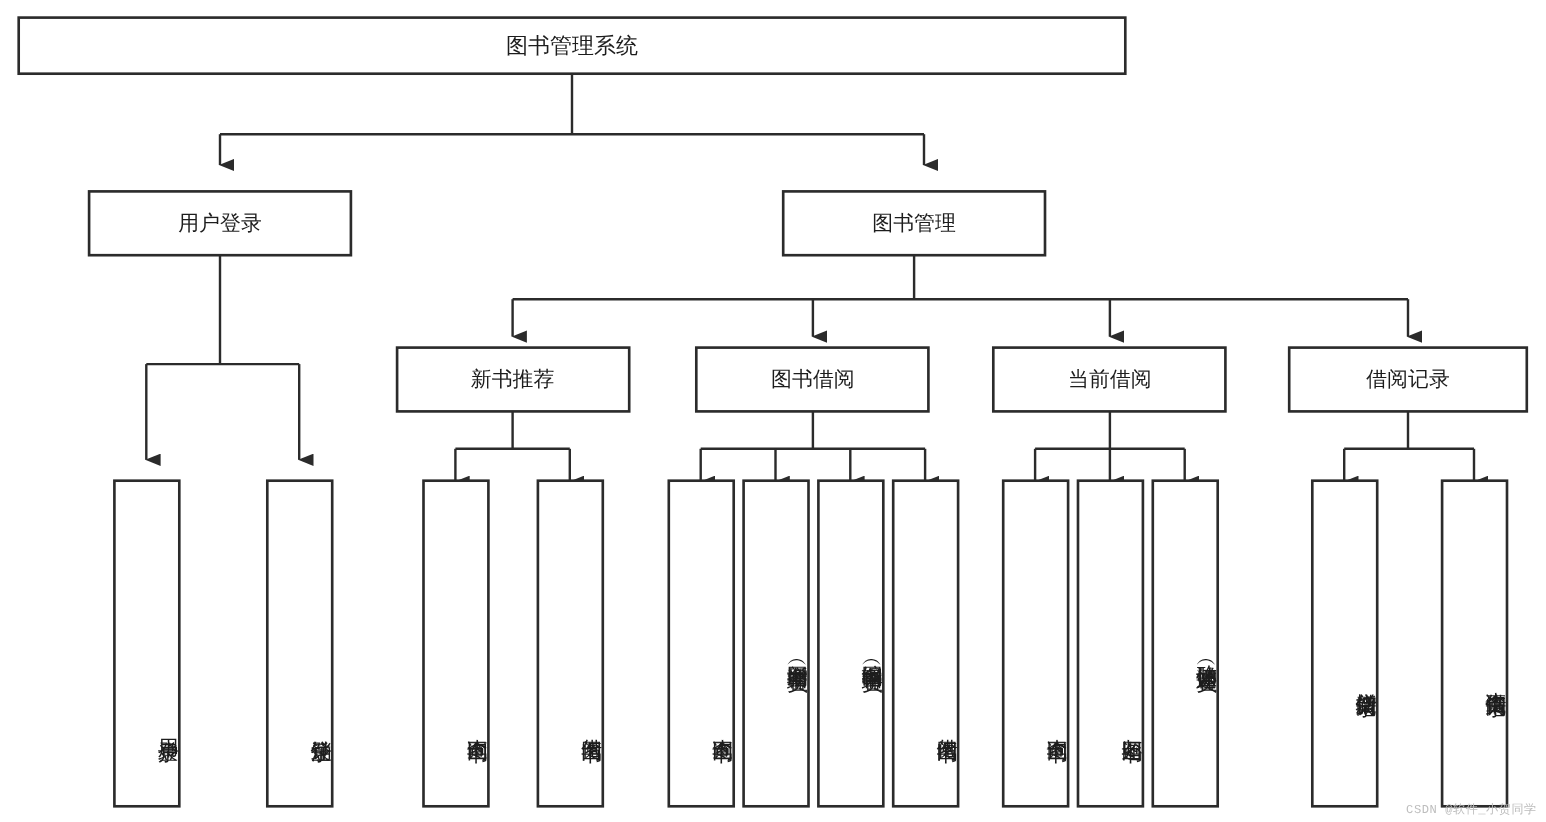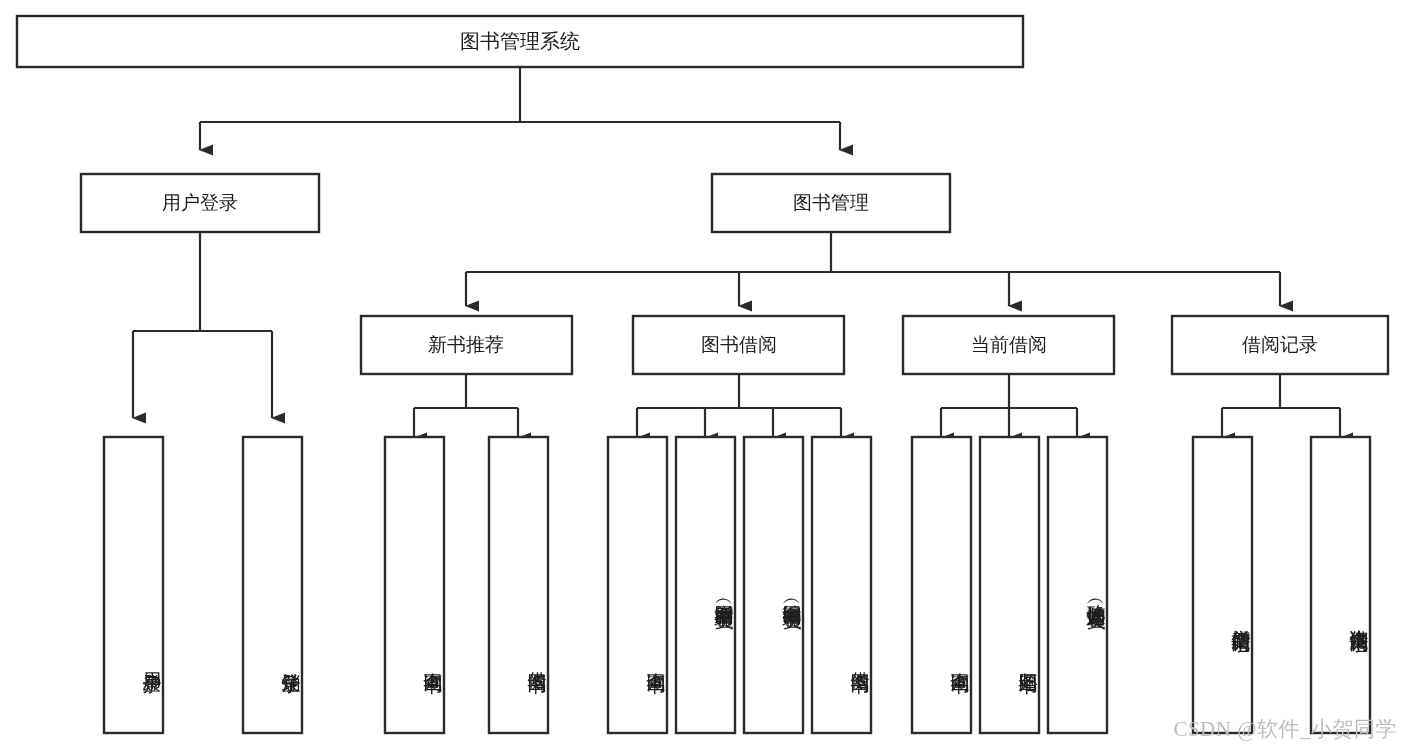--- a/index.html
+++ b/index.html
@@ -65,22 +65,22 @@
     display: flex;
     align-items: flex-start;
     justify-content: center;
     pointer-events: none;
     white-space: nowrap;
   }
   .watermark {
     position: absolute;
     right: 8px;
     bottom: 4px;
-    font-family: Liberation Serif, serif;
-    font-size: 21px;
+    font-family: Liberation Mono, monospace;
+    font-size: 11px;
     color: #bdbdbd;
     letter-spacing: 0.5px;
     white-space: nowrap;
   }
 </style>
 </head>
 <body>
 
 <div id="diagram-root">
 

